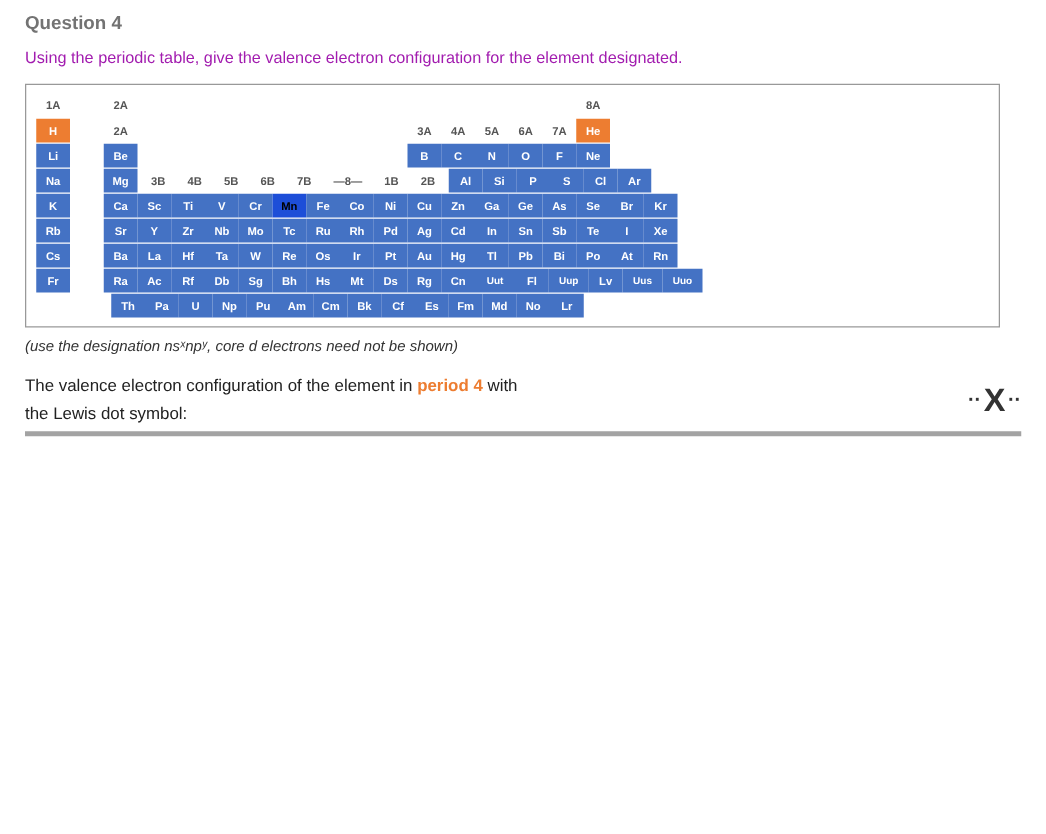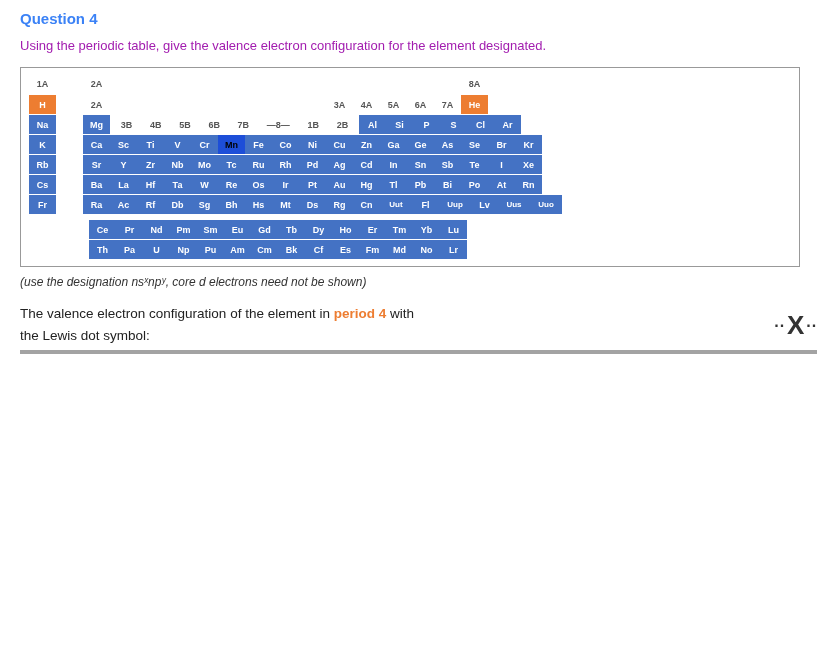--- a/index.html
+++ b/index.html
@@ -7,21 +7,21 @@
       font-family: Arial, sans-serif;
       background: #fff;
       width: 837px;
       min-height: 667px;
       padding: 10px 20px;
     }
     .question-title {
       font-size: 15px;
       font-weight: bold;
       margin-bottom: 10px;
-      color: #3b82f6;
+      color: #737373;
     }
     .instruction {
       font-size: 13px;
       color: #a21caf;
       margin-bottom: 12px;
       line-height: 1.4;
     }
     .periodic-table-wrapper {
       border: 1px solid #999;
       background: #fff;
@@ -122,20 +122,32 @@
       <div style="width:216px;"></div>
 
       <div class="pt-el gh">3A</div>
       <div class="pt-el gh">4A</div>
       <div class="pt-el gh">5A</div>
       <div class="pt-el gh">6A</div>
       <div class="pt-el gh">7A</div>
       <div class="pt-el o">He</div>
     </div>
 
+    <div class="pt-row">
+      <div class="pt-el b">Li</div>
+      <div class="pt-el e" style="width:27px;"></div>
+      <div class="pt-el b">Be</div>
+      <div style="width:216px;"></div>
+      <div class="pt-el b">B</div>
+      <div class="pt-el b">C</div>
+      <div class="pt-el b">N</div>
+      <div class="pt-el b">O</div>
+      <div class="pt-el b">F</div>
+      <div class="pt-el b">Ne</div>
+    </div>
 
     <div class="pt-row">
       <div class="pt-el b">Na</div>
       <div class="pt-el e" style="width:27px;"></div>
       <div class="pt-el b">Mg</div>
 
       <div style="width:249px; display:flex; align-items:center;">
         <div style="display:flex; font-size:9px; color:#555; font-weight:bold; width:100%; justify-content:space-around; padding:0 2px;">
           <span>3B</span>
           <span>4B</span>
@@ -236,36 +248,20 @@
       <div class="pt-el b">Rg</div>
       <div class="pt-el b">Cn</div>
       <div class="pt-el b" style="width:32px; font-size:8px;">Uut</div>
       <div class="pt-el b">Fl</div>
       <div class="pt-el b" style="width:32px; font-size:8px;">Uup</div>
       <div class="pt-el b">Lv</div>
       <div class="pt-el b" style="width:32px; font-size:8px;">Uus</div>
       <div class="pt-el b" style="width:32px; font-size:8px;">Uuo</div>
     </div>
 
-    <div class="pt-row" style="margin-top:6px; margin-left:60px;">
-      <div class="pt-el b">Ce</div>
-      <div class="pt-el b">Pr</div>
-      <div class="pt-el b">Nd</div>
-      <div class="pt-el b">Pm</div>
-      <div class="pt-el b">Sm</div>
-      <div class="pt-el b">Eu</div>
-      <div class="pt-el b">Gd</div>
-      <div class="pt-el b">Tb</div>
-      <div class="pt-el b">Dy</div>
-      <div class="pt-el b">Ho</div>
-      <div class="pt-el b">Er</div>
-      <div class="pt-el b">Tm</div>
-      <div class="pt-el b">Yb</div>
-      <div class="pt-el b">Lu</div>
-    </div>
 
     <div class="pt-row" style="margin-left:60px;">
       <div class="pt-el b">Th</div>
       <div class="pt-el b">Pa</div>
       <div class="pt-el b">U</div>
       <div class="pt-el b">Np</div>
       <div class="pt-el b">Pu</div>
       <div class="pt-el b">Am</div>
       <div class="pt-el b">Cm</div>
       <div class="pt-el b">Bk</div>

